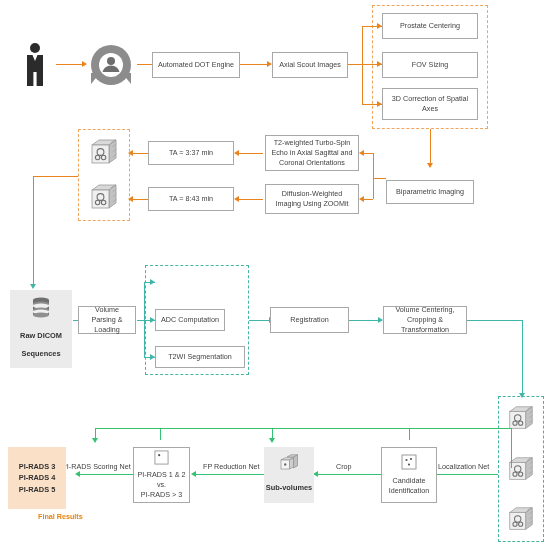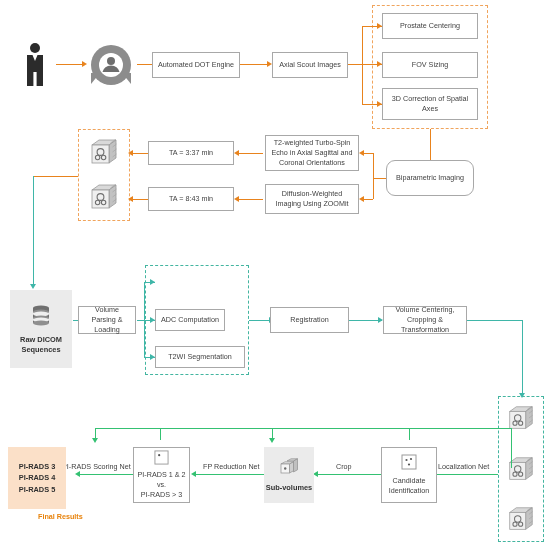--- a/index.html
+++ b/index.html
@@ -32,21 +32,21 @@
     position:absolute;
     box-sizing:border-box;
     background:#ebebeb;
     border:none;
     display:flex;
     flex-direction:column;
     align-items:center;
     justify-content:center;
     color:#333333;
     font-size:7.4px;
-    line-height:10px;
+    line-height:18px;
     font-weight:bold;
     text-align:center;
   }
   .peach{
     position:absolute;
     box-sizing:border-box;
     background:#fbe0c8;
     display:flex;
     flex-direction:column;
     align-items:center;
@@ -166,21 +166,21 @@
   <div class="ln vO" style="left:362px;top:64px;height:40px;"></div>
   <div class="ln hO" style="left:362px;top:26px;width:20px;"></div>
   <div class="ln hO" style="left:362px;top:104px;width:20px;"></div>
   <div class="arr arR aO-r" style="left:377px;top:23px;"></div>
   <div class="arr arR aO-r" style="left:377px;top:61px;"></div>
   <div class="arr arR aO-r" style="left:377px;top:101px;"></div>
 
   <div class="ln vO" style="left:430px;top:129px;height:36px;"></div>
   <div class="arr arD aO-d" style="left:427px;top:163px;"></div>
 
-  <div class="node" style="left:386px;top:160px;width:88px;height:36px;border-radius:9px;">
+  <div class="node" style="left:386px;top:180px;width:88px;height:24px;">
     <span>Biparametric Imaging</span>
   </div>
 
   <div class="node" style="left:265px;top:135px;width:94px;height:36px;">
     <span>T2-weighted Turbo-Spin Echo in Axial Sagittal and Coronal Orientations</span>
   </div>
   <div class="node" style="left:265px;top:184px;width:94px;height:30px;">
     <span>Diffusion-Weighted Imaging Using ZOOMit</span>
   </div>
 

